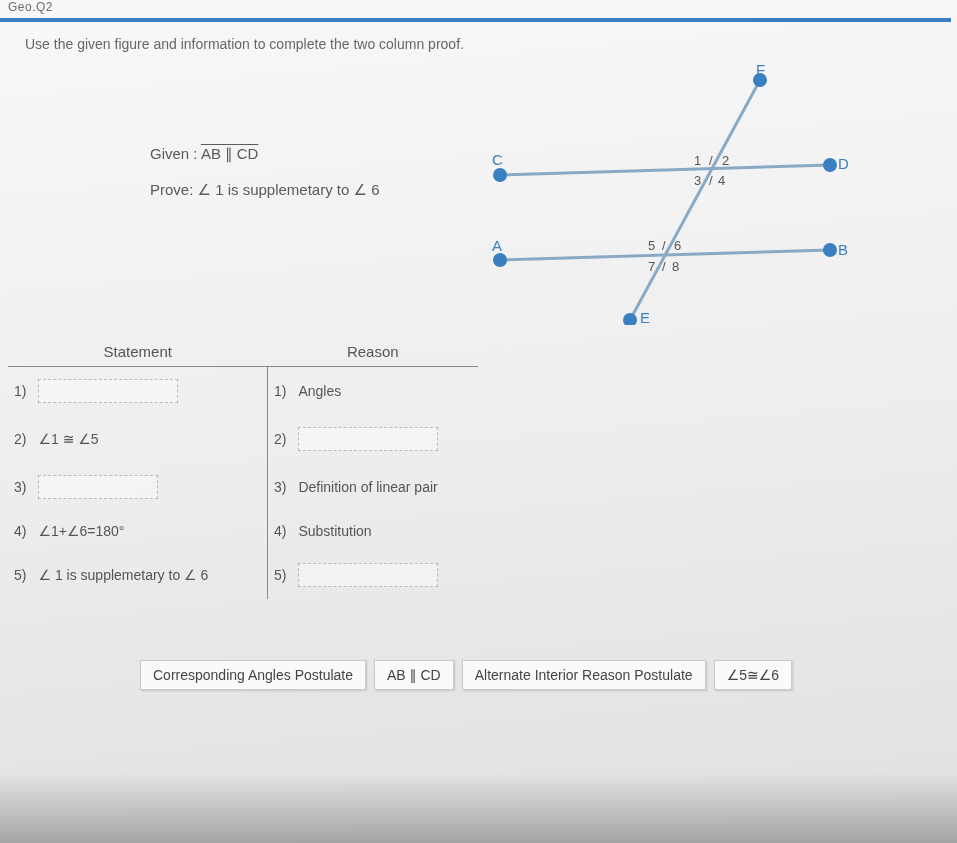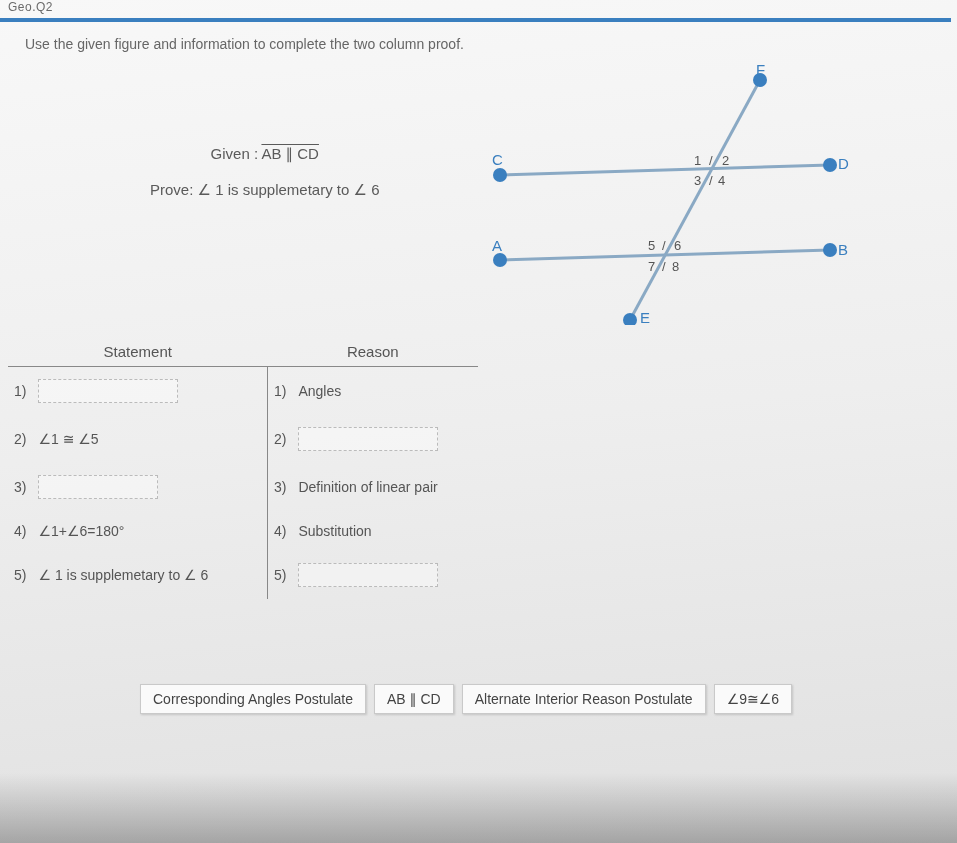--- a/index.html
+++ b/index.html
@@ -39,21 +39,20 @@
     left: 25px;
     font-size: 14px;
     color: #666;
   }
   .given-block {
     position: absolute;
     left: 150px;
     top: 145px;
     color: #5a5a5a;
     font-size: 15px;
-    text-align: center;
   }
   .given-block .line { margin-bottom: 18px; }
   .overline { text-decoration: overline; }
 
   .figure {
     position: absolute;
     left: 460px;
     top: 65px;
     width: 420px;
     height: 260px;
@@ -218,22 +217,22 @@
           <td class="num">5)</td>
           <td class="stmt">∠ 1 is supplemetary to ∠ 6</td>
           <td class="num">5)</td>
           <td><span class="drop-slot"></span></td>
         </tr>
       </tbody>
     </table>
   </div>
 
   <div class="tiles-area">
-    <div class="tiles-row" style="padding-left:80px;margin-top:24px;">
+    <div class="tiles-row" style="padding-left:80px;">
       <span class="tile">Corresponding Angles Postulate</span>
       <span class="tile">AB ∥ CD</span>
       <span class="tile">Alternate Interior Reason Postulate</span>
-      <span class="tile">∠9≅∠6</span>
+      <span class="tile">∠5≅∠6</span>
     </div>
   </div>
 
   <div class="bottom-shadow"></div>
 </div>
 
 </body></html>

